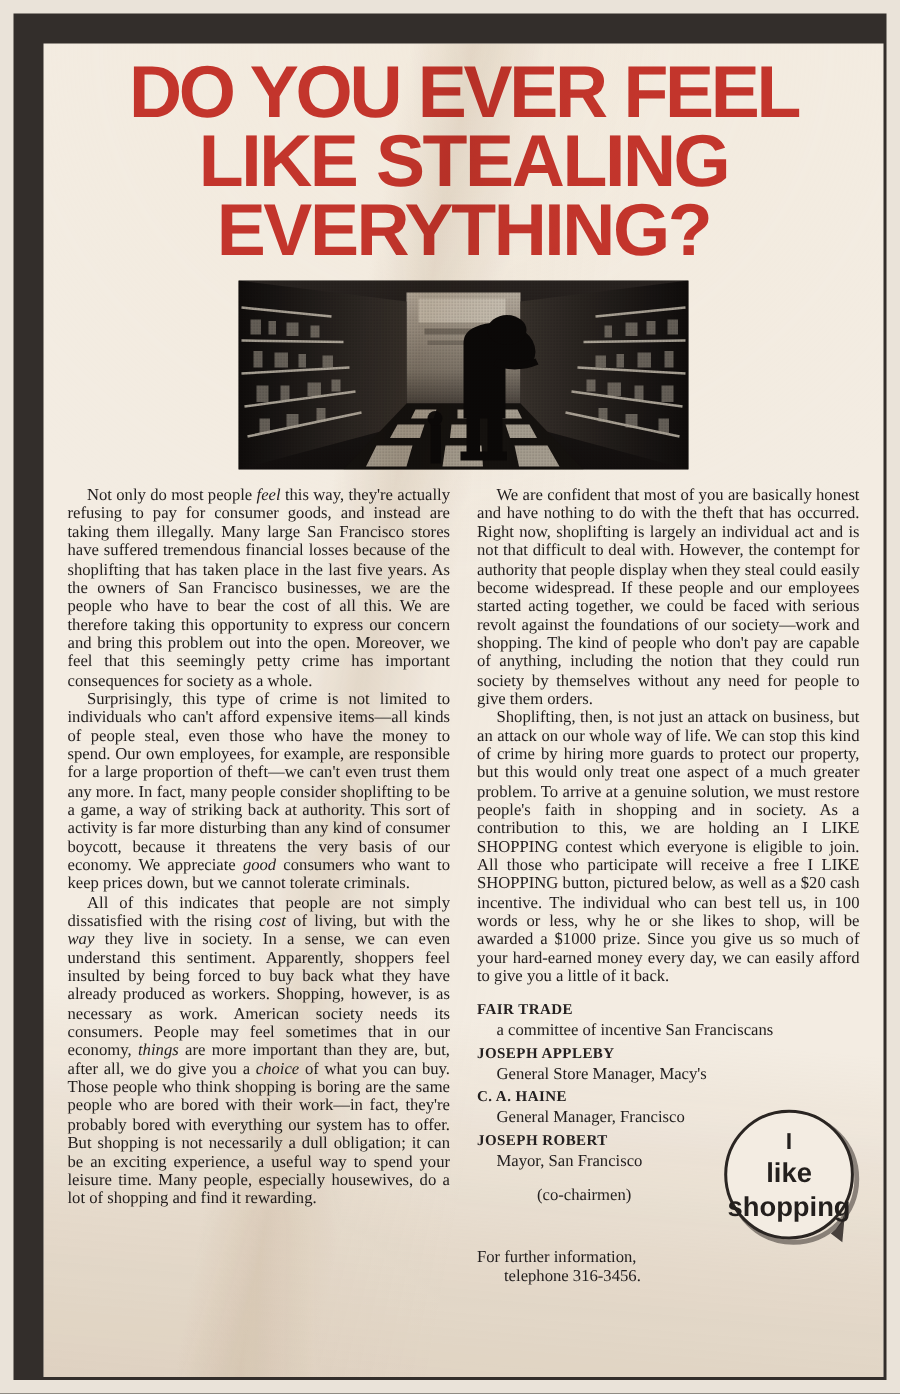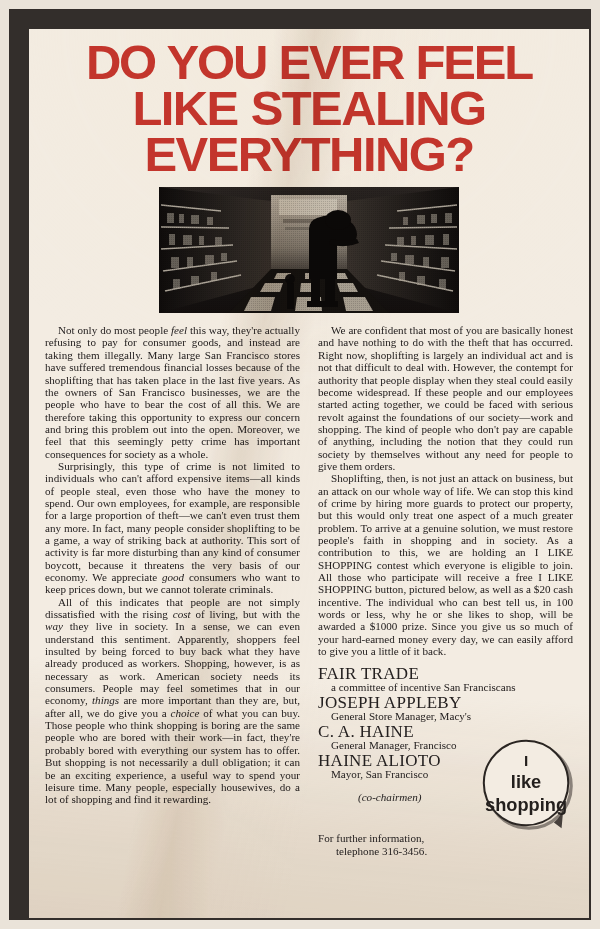--- a/index.html
+++ b/index.html
@@ -113,39 +113,39 @@
   .col p + p { margin-top: 0; }
   .col i { font-style: italic; }
 
   
   .signatures {
     margin-top: 10px;
     position: relative;
     z-index: 2;
   }
   .sig-name {
-    font-size: 17px;
+    font-size: 10px;
     line-height: 13.4px;
     color: #242020;
     letter-spacing: 0.3px;
+    font-weight: bold;
   }
   .sig-role {
     font-size: 11.1px;
     line-height: 12.6px;
     color: #242020;
     padding-left: 13px;
   }
   .sig-block { margin-bottom: 3px; }
   .sig-cochair {
     font-size: 11.1px;
     line-height: 12.6px;
     color: #242020;
     padding-left: 40px;
     margin-top: 11px;
-    font-style: italic;
   }
   .contact {
     margin-top: 28px;
     font-size: 11.1px;
     line-height: 13px;
     color: #242020;
   }
   .contact .c2 { padding-left: 18px; }
 
   
@@ -326,21 +326,21 @@
                 <div class="sig-name">JOSEPH APPLEBY</div>
                 <div class="sig-role">General Store Manager, Macy's</div>
               </div>
 
               <div class="sig-block">
                 <div class="sig-name">C. A. HAINE</div>
                 <div class="sig-role">General Manager, Francisco</div>
               </div>
 
               <div class="sig-block">
-                <div class="sig-name">HAINE ALIOTO</div>
+                <div class="sig-name">JOSEPH ROBERT</div>
                 <div class="sig-role">Mayor, San Francisco</div>
               </div>
 
               <div class="sig-cochair">(co-chairmen)</div>
 
               <div class="contact">
                 <div class="c1">For further information,</div>
                 <div class="c2">telephone 316-3456.</div>
               </div>
 

